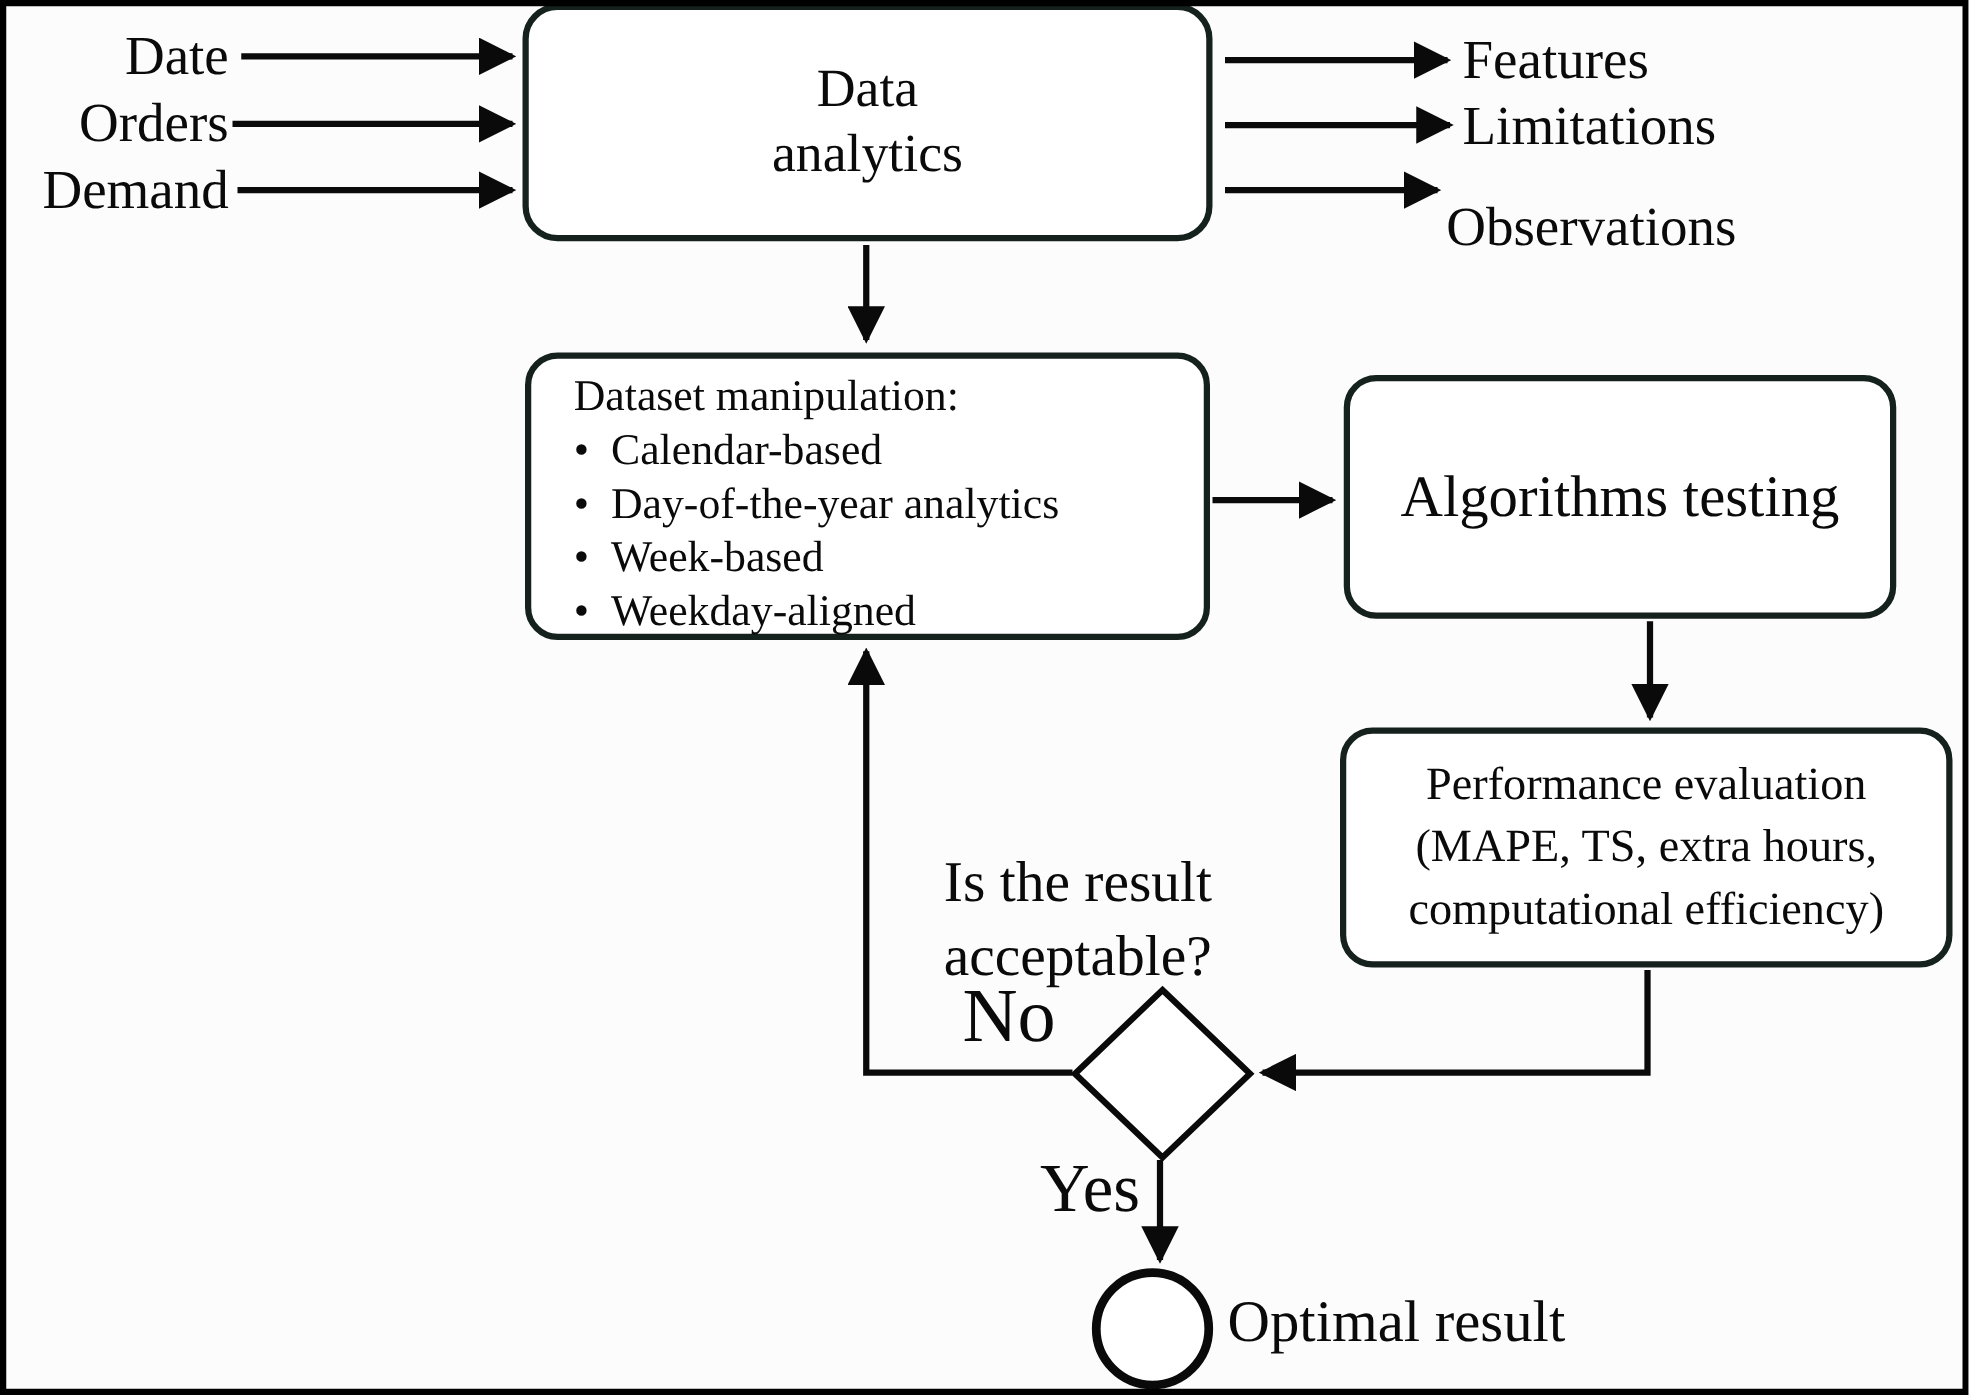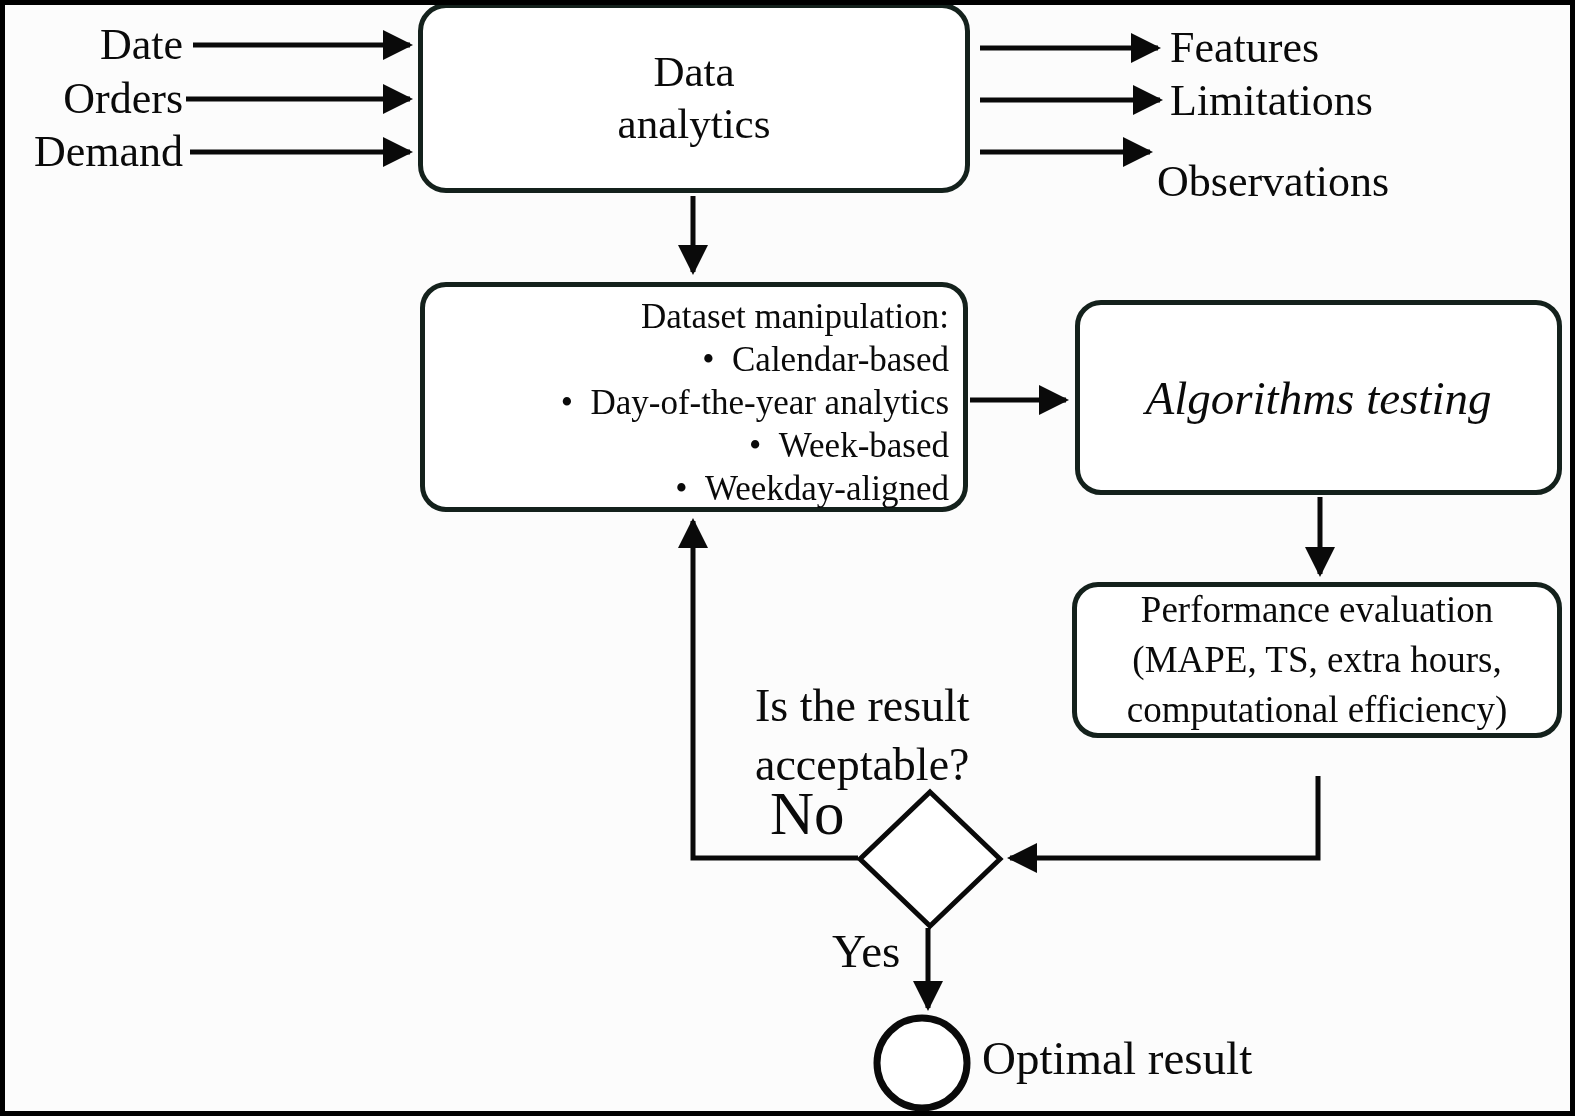--- a/index.html
+++ b/index.html
@@ -16,40 +16,40 @@
 
   .node{
     position:absolute;box-sizing:border-box;
     background:#ffffff;border:5px solid #14211c;border-radius:28px;
     z-index:10;display:flex;align-items:center;justify-content:center;
     text-align:center;
   }
   .node-analytics{left:418px;top:3px;width:552px;height:190px;font-size:43px;line-height:52px;}
   .node-dataset{
     left:420px;top:282px;width:548px;height:230px;
-    flex-direction:column;align-items:flex-end;justify-content:flex-start;
+    flex-direction:column;align-items:flex-start;justify-content:flex-start;
     text-align:left;font-size:35px;line-height:43px;padding:8px 14px 0 34px;border-radius:26px;
   }
   .node-dataset .bullet::before{content:"\2022\00A0\00A0";}
-  .node-algorithms{left:1075px;top:300px;width:487px;height:195px;font-size:47px;border-radius:26px;font-style:italic;}
-  .node-performance{left:1072px;top:582px;width:490px;height:156px;font-size:37px;line-height:50px;border-radius:26px;}
+  .node-algorithms{left:1075px;top:300px;width:442px;height:195px;font-size:47px;border-radius:26px;}
+  .node-performance{left:1072px;top:582px;width:490px;height:192px;font-size:37px;line-height:50px;border-radius:26px;}
 
   .label{position:absolute;z-index:12;white-space:nowrap;font-size:44px;line-height:50px;}
   .io-input{left:0;width:183px;text-align:right;}
   .lbl-date{top:20px;}
   .lbl-orders{top:74px;}
   .lbl-demand{top:127px;}
   .lbl-features{left:1170px;top:23px;}
   .lbl-limitations{left:1170px;top:76px;}
   .lbl-observations{left:1157px;top:128px;margin-top:29px;}
 
   .lbl-question{left:755px;top:676px;font-size:46px;line-height:59px;white-space:normal;width:300px;}
   .lbl-question span{display:block;}
   .lbl-no{left:770px;top:789px;font-size:61px;}
-  .lbl-yes{left:832px;top:926px;font-size:47px;}
+  .lbl-yes{left:832px;top:926px;font-size:55px;}
   .lbl-optimal{left:982px;top:1033px;font-size:47px;}
 </style>
 </head>
 <body>
 
 <div class="canvas">
 
   <svg class="wires" width="1575" height="1116" viewBox="0 0 1575 1116">
     <defs>
       <marker id="ah" viewBox="0 0 10 10" refX="9" refY="5" markerWidth="6" markerHeight="6" orient="auto-start-reverse">

